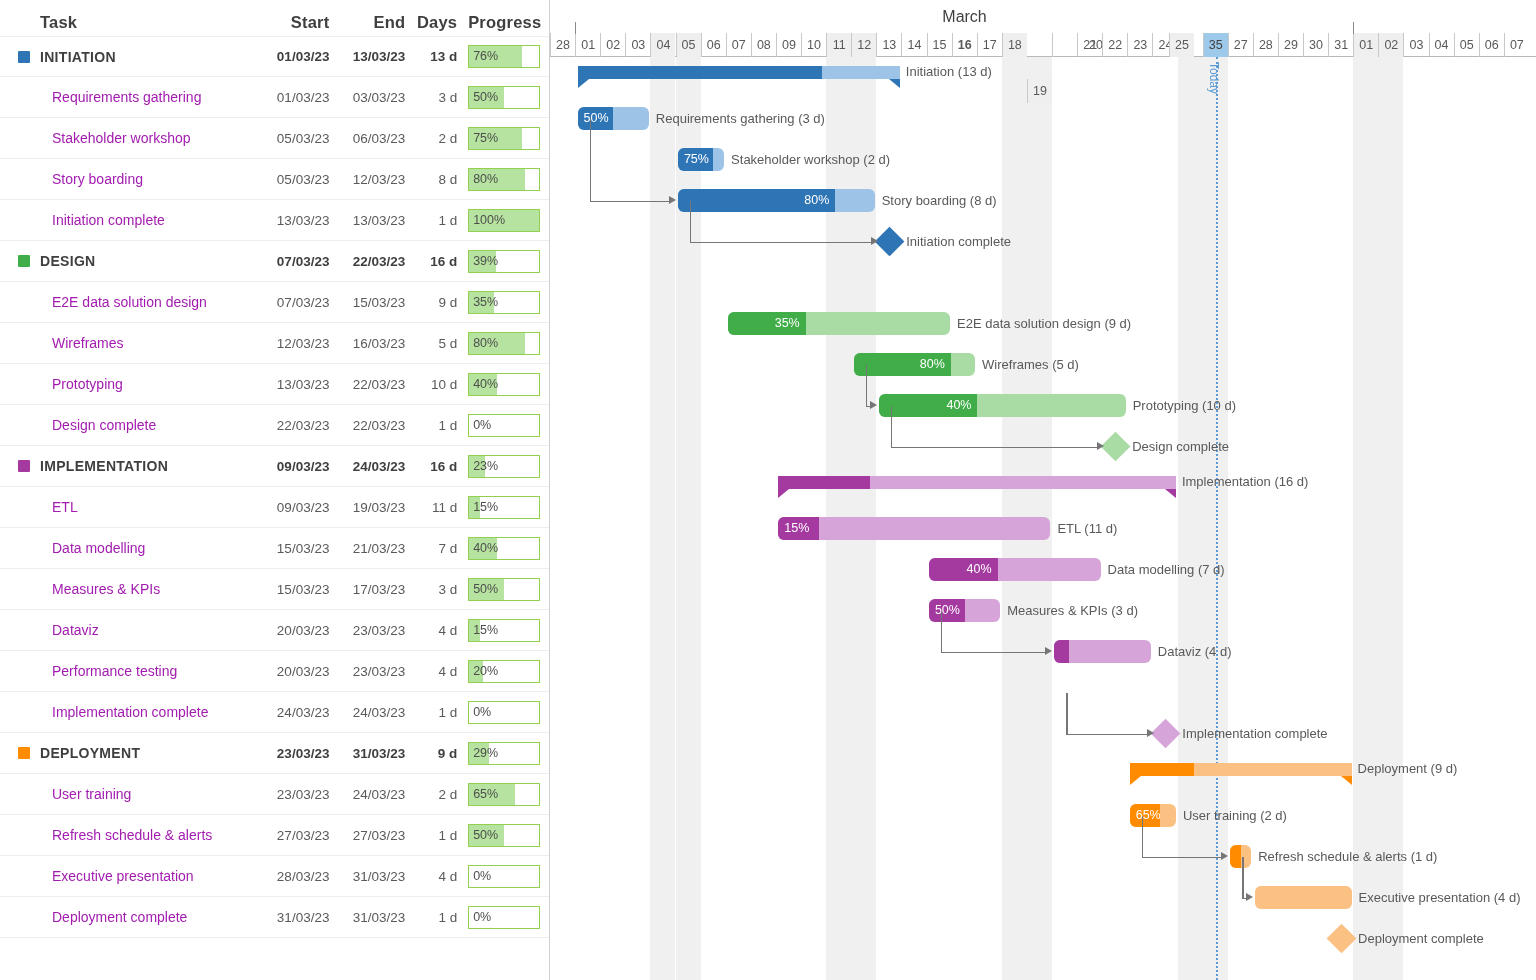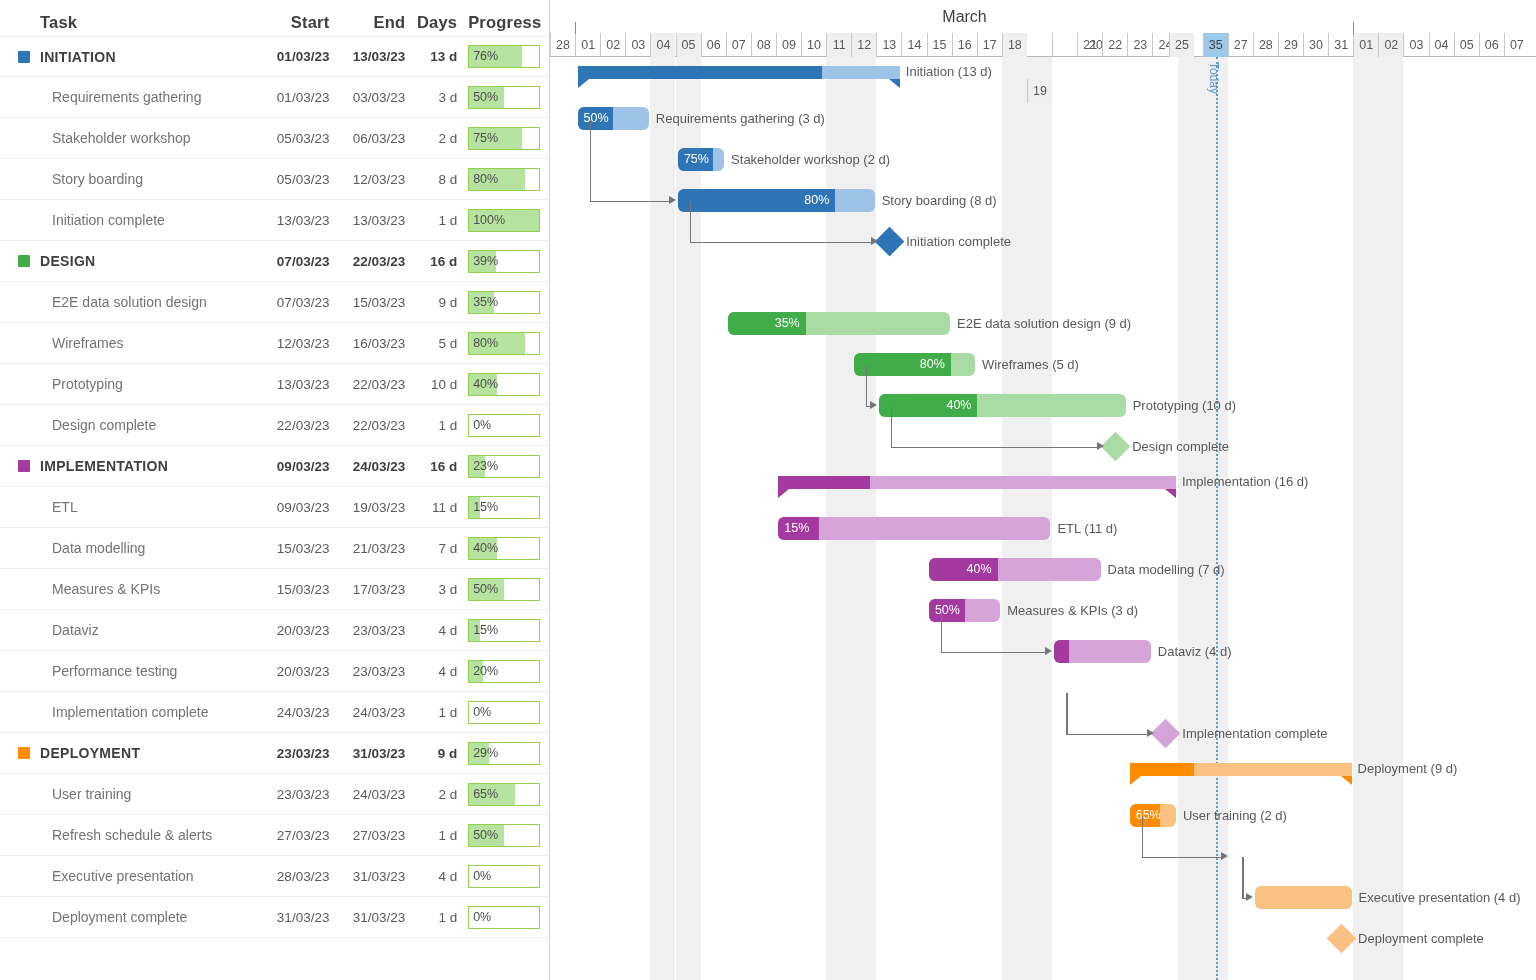--- a/index.html
+++ b/index.html
@@ -41,21 +41,21 @@
     border-bottom: 1px solid #ededed;
   }
   .trow:first-of-type { border-top: 1px solid #ededed; }
 
   .task-cell { display: flex; align-items: center; }
   .swatch {
     width: 12px; height: 12px; flex: 0 0 12px;
     margin-left: -22px; margin-right: 10px;
     border-radius: 1px;
   }
-  .task-label { font-size: 14px; color: #737373; white-space: nowrap; }
+  .task-label { font-size: 14px; color: #a21caf; white-space: nowrap; }
   .grp .task-label {
     font-weight: bold; color: #3f3f3f; font-size: 14px;
     letter-spacing: .3px;
   }
   .grp .col-start, .grp .col-end, .grp .col-days { font-weight: bold; color: #3f3f3f; }
   .col-start, .col-end, .col-days {
     font-size: 13.5px; color: #5a5a5a;
   }
   .sub .task-label { padding-left: 12px; }
 
@@ -526,21 +526,21 @@
         <div class="day-cell" style="left: 150.6px; width: 25.1px;">06</div>
         <div class="day-cell" style="left: 175.7px; width: 25.1px;">07</div>
         <div class="day-cell" style="left: 200.8px; width: 25.1px;">08</div>
         <div class="day-cell" style="left: 225.9px; width: 25.1px;">09</div>
         <div class="day-cell" style="left: 251px; width: 25.1px;">10</div>
         <div class="day-cell wk" style="left: 276.1px; width: 25.1px;">11</div>
         <div class="day-cell wk" style="left: 301.2px; width: 25.1px;">12</div>
         <div class="day-cell" style="left: 326.3px; width: 25.1px;">13</div>
         <div class="day-cell" style="left: 351.4px; width: 25.1px;">14</div>
         <div class="day-cell" style="left: 376.5px; width: 25.1px;">15</div>
-        <div class="day-cell" style="left: 401.6px; width: 25.1px;">16</div>
+        <div class="day-cell" style="left: 401.6px; width: 25.1px; font-weight: bold;">16</div>
         <div class="day-cell" style="left: 426.7px; width: 25.1px;">17</div>
         <div class="day-cell wk" style="left: 451.8px; width: 25.1px;">18</div>
         <div class="day-cell wk" style="left: 476.9px; width: 25.1px; margin-top: 46px;">19</div>
         <div class="day-cell" style="left: 502px; width: 25.1px; padding-left: 36px;">20</div>
         <div class="day-cell" style="left: 527.1px; width: 25.1px;">21</div>
         <div class="day-cell" style="left: 552.2px; width: 25.1px;">22</div>
         <div class="day-cell" style="left: 577.3px; width: 25.1px;">23</div>
         <div class="day-cell" style="left: 602.4px; width: 25.1px;">24</div>
         <div class="day-cell wk" style="left: 619px; width: 25.1px;">25</div>
         <div class="day-cell today" style="left: 652.6px; width: 25.1px;">35</div>
@@ -665,20 +665,26 @@
           <div class="tail tail-r" style="left: 790.6px; border-top-color: rgb(255, 140, 0);"></div>
           <div class="bar-caption" style="left: 807.6px; top: 3px;">Deployment (9 d)</div>
         </div>
         <div class="bar-row" style="top: 738px;">
           <div class="task-bar" style="left: 579.7px; width: 46.2px; background: rgb(251, 193, 130);">
             <div class="done" style="width: 65%; background: rgb(255, 140, 0);"></div>
             <div class="pct left" style="width: 65%; position: absolute; left: 0px; text-align: left; padding-left: 6px; padding-right: 0px; right: auto;">65%</div>
           </div>
           <div class="bar-caption" style="left: 632.9px;">User training (2 d)</div>
         </div>
+        <div class="bar-row" style="top: 779px;">
+          <div class="task-bar" style="left: 680.1px; width: 21.1px; background: rgb(251, 193, 130);">
+            <div class="done" style="width: 50%; background: rgb(255, 140, 0);"></div>
+          </div>
+          <div class="bar-caption" style="left: 708.2px;">Refresh schedule &amp; alerts (1 d)</div>
+        </div>
         <div class="bar-row" style="top: 820px;">
           <div class="task-bar" style="left: 705.2px; width: 96.4px; background: rgb(251, 193, 130);">
             <div class="done" style="width: 0%; background: rgb(255, 140, 0);"></div>
           </div>
           <div class="bar-caption" style="left: 808.6px;">Executive presentation (4 d)</div>
         </div>
         <div class="bar-row" style="top: 861px;">
           <div class="milestone" style="left: 780.55px; background: rgb(251, 193, 130);"></div>
           <div class="bar-caption" style="left: 808.05px;">Deployment complete</div>
         </div>

